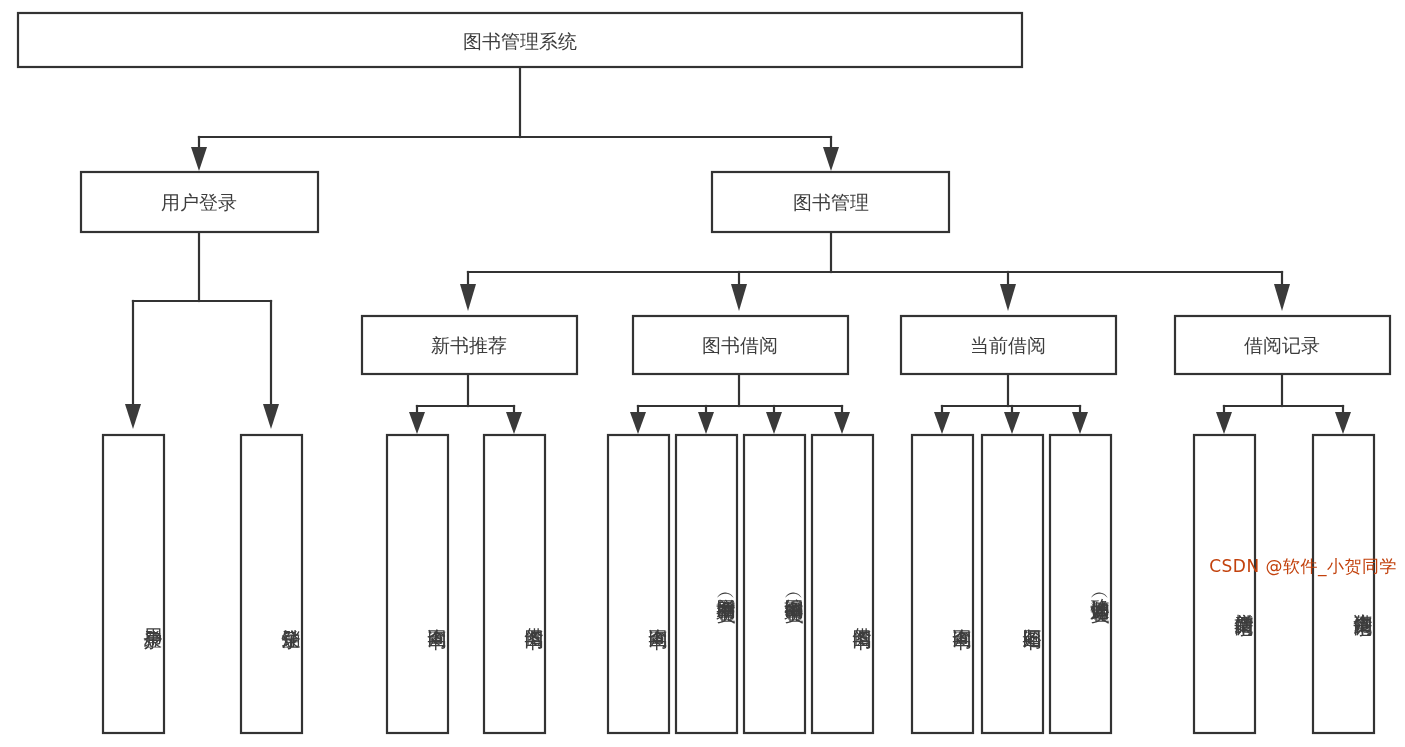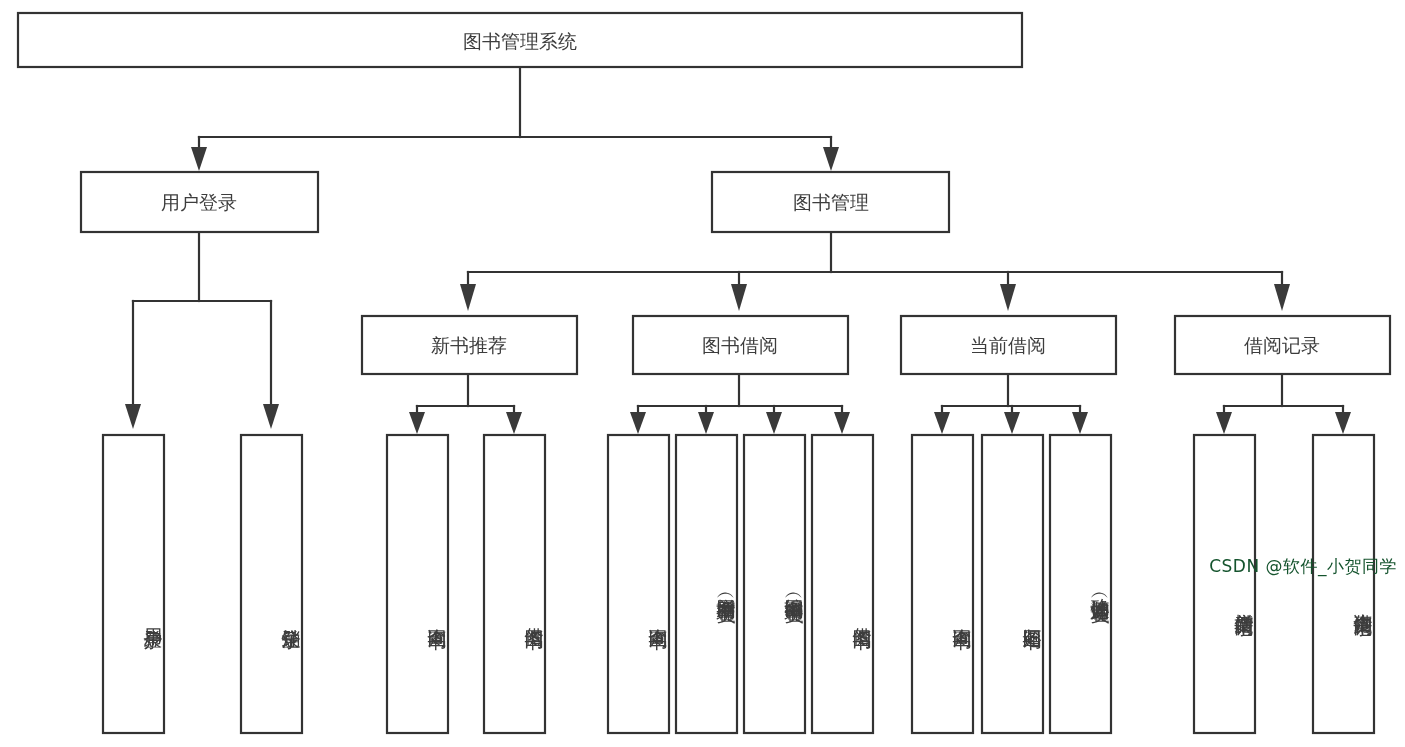--- a/index.html
+++ b/index.html
@@ -62,21 +62,21 @@
     justify-content: center;
     white-space: nowrap;
     letter-spacing: 1px;
   }
   .watermark {
     position: absolute;
     right: 8px;
     bottom: 6px;
     font-family: "DejaVu Sans", "Liberation Sans", sans-serif;
     font-size: 17px;
-    color: #14532d;
+    color: #c2410c;
     letter-spacing: 0.5px;
     white-space: nowrap;
   }
 </style>
 </head>
 <body>
 
 <div id="diagram-root">
 
   <svg class="canvas" viewBox="0 0 1405 747" xmlns="http://www.w3.org/2000/svg">

